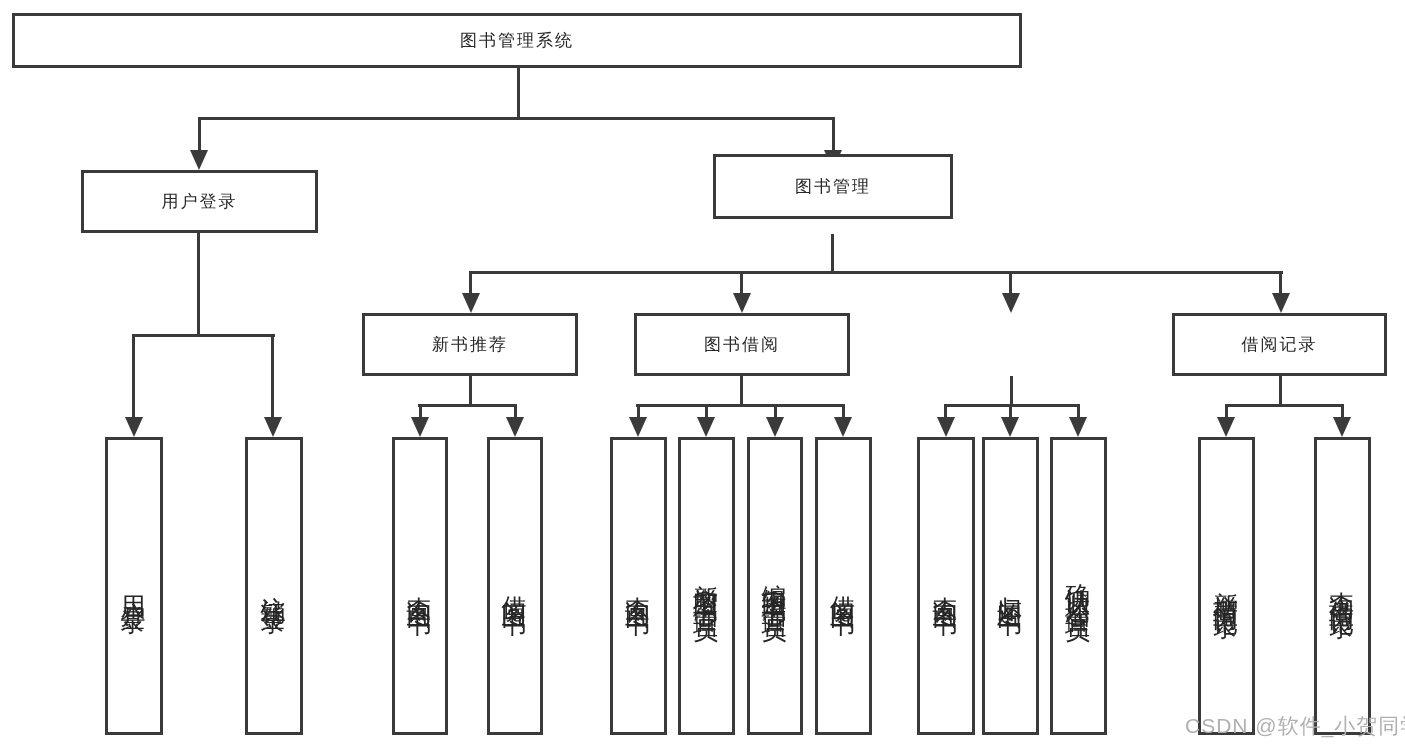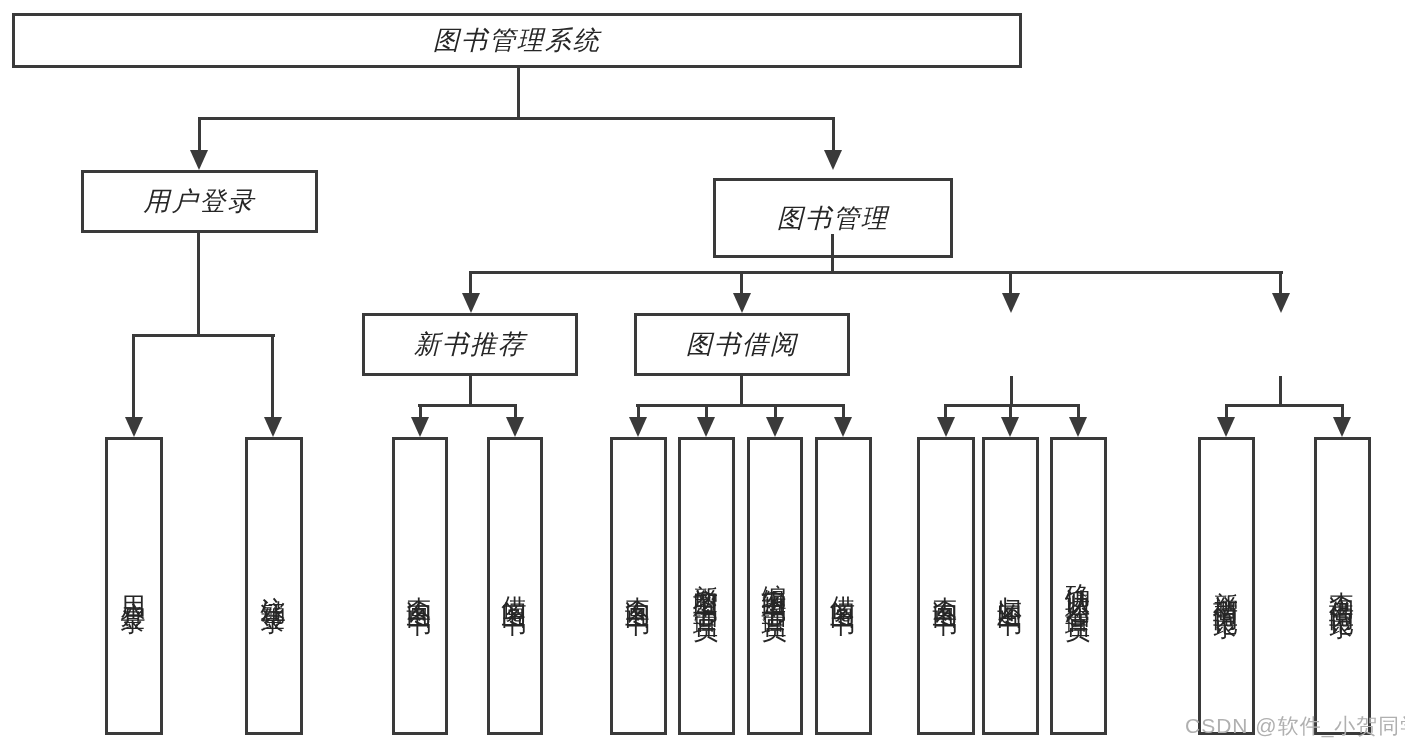--- a/index.html
+++ b/index.html
@@ -4,21 +4,21 @@
 <style>
   html,body{margin:0;padding:0;background:#ffffff;}
   .canvas{
     position:relative;width:1405px;height:747px;background:#ffffff;
     font-family:"Liberation Sans","DejaVu Sans",sans-serif;overflow:hidden;
   }
   .box{
     position:absolute;box-sizing:border-box;border:3px solid #3a3a3a;background:#ffffff;
     display:flex;align-items:center;justify-content:center;color:#262626;
   }
-  .box.h{font-size:26px;letter-spacing:2px;white-space:nowrap;font-style:italic;}
+  .box.h{font-size:17px;letter-spacing:2px;white-space:nowrap;}
   .box.v{
     font-size:25px;letter-spacing:5px;
     writing-mode:vertical-rl;text-orientation:mixed;
   }
   .hline{position:absolute;height:3px;background:#3a3a3a;}
   .vline{position:absolute;width:3px;background:#3a3a3a;}
   .arrow{
     position:absolute;width:0;height:0;
     border-left:9px solid transparent;border-right:9px solid transparent;
     border-top:20px solid #3a3a3a;
@@ -36,21 +36,21 @@
   <div class="box h" style="left:12px;top:13px;width:1010px;height:55px">图书管理系统</div>
 
   <div class="vline" style="left:517px;top:68px;height:50px"></div>
   <div class="hline" style="left:198px;top:117px;width:637px"></div>
   <div class="vline" style="left:198px;top:117px;height:35px"></div>
   <div class="arrow" style="left:190px;top:150px"></div>
   <div class="vline" style="left:832px;top:117px;height:35px"></div>
   <div class="arrow" style="left:824px;top:150px"></div>
 
   <div class="box h" style="left:81px;top:170px;width:237px;height:63px">用户登录</div>
-  <div class="box h" style="left:713px;top:178px;width:240px;height:80px">图书管理</div>
+  <div class="box h" style="left:713px;top:154px;width:240px;height:65px">图书管理</div>
 
   <div class="vline" style="left:197px;top:233px;height:103px"></div>
   <div class="hline" style="left:132px;top:334px;width:143px"></div>
   <div class="vline" style="left:132px;top:334px;height:85px"></div>
   <div class="arrow" style="left:125px;top:417px"></div>
   <div class="vline" style="left:271px;top:334px;height:85px"></div>
   <div class="arrow" style="left:264px;top:417px"></div>
 
   <div class="vline" style="left:831px;top:234px;height:38px"></div>
   <div class="hline" style="left:469px;top:271px;width:814px"></div>
@@ -58,20 +58,21 @@
   <div class="arrow" style="left:462px;top:293px"></div>
   <div class="vline" style="left:740px;top:271px;height:25px"></div>
   <div class="arrow" style="left:733px;top:293px"></div>
   <div class="vline" style="left:1009px;top:271px;height:25px"></div>
   <div class="arrow" style="left:1002px;top:293px"></div>
   <div class="vline" style="left:1279px;top:271px;height:25px"></div>
   <div class="arrow" style="left:1272px;top:293px"></div>
 
   <div class="box h" style="left:362px;top:313px;width:216px;height:63px">新书推荐</div>
   <div class="box h" style="left:634px;top:313px;width:216px;height:63px">图书借阅</div>
+  <div class="box h" style="left:1172px;top:313px;width:215px;height:63px">借阅记录</div>
 
   <div class="vline" style="left:469px;top:376px;height:30px"></div>
   <div class="hline" style="left:418px;top:404px;width:98px"></div>
   <div class="vline" style="left:419px;top:404px;height:16px"></div>
   <div class="arrow" style="left:411px;top:417px"></div>
   <div class="vline" style="left:514px;top:404px;height:16px"></div>
   <div class="arrow" style="left:506px;top:417px"></div>
 
   <div class="vline" style="left:740px;top:376px;height:30px"></div>
   <div class="hline" style="left:636px;top:404px;width:209px"></div>

